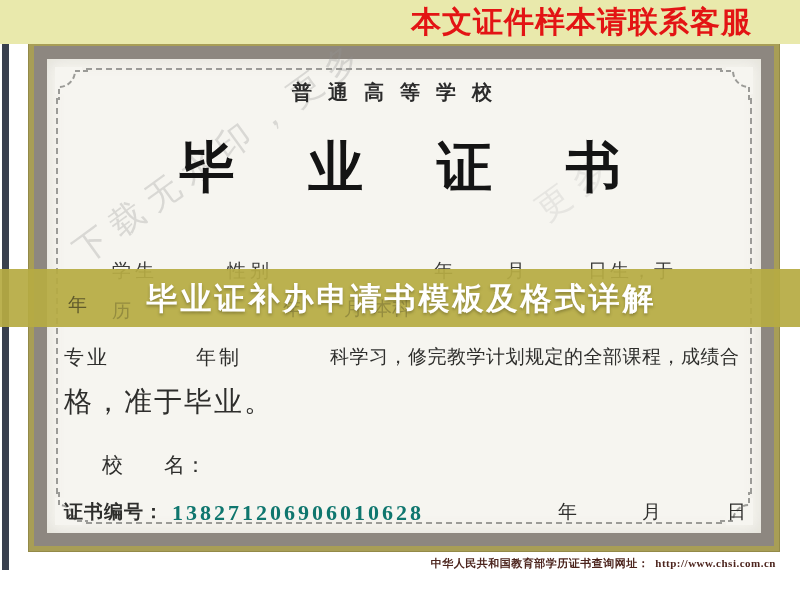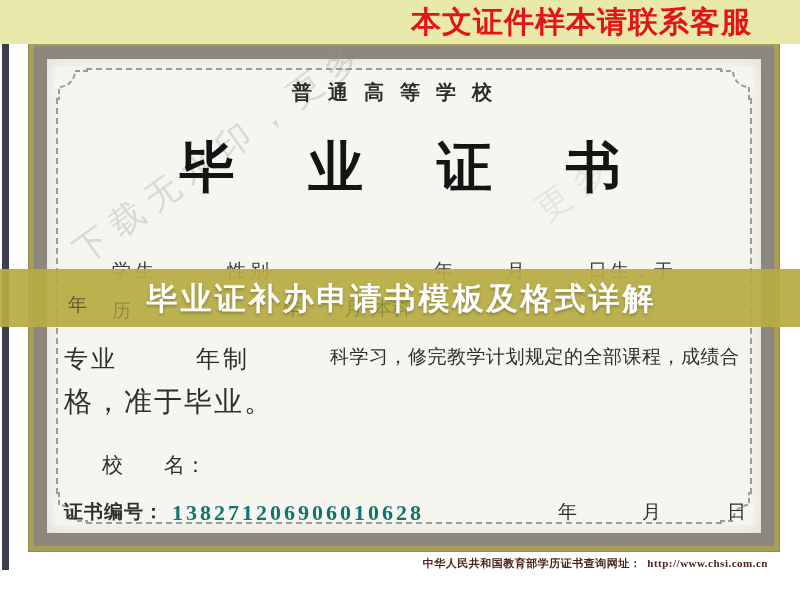--- a/index.html
+++ b/index.html
@@ -95,21 +95,21 @@
     left:0;top:140px;width:800px;text-align:center;
     font-size:55px;font-weight:bold;letter-spacing:30px;text-indent:30px;
     color:#141414;
   }
   .r1{top:261px;font-size:19px;color:#3a3a38;}
   .r1-student{left:112px;letter-spacing:4px;}
   .r1-gender{left:227px;letter-spacing:4px;}
   .r1-year{left:434px;}
   .r1-month{left:506px;}
   .r1-born{left:588px;letter-spacing:3px;}
-  .r3{top:347px;font-size:24px;color:#2e2e2c;}
+  .r3{top:347px;font-size:20px;color:#2e2e2c;}
   .r3-major{left:64px;letter-spacing:3px;}
   .r3-duration{left:196px;letter-spacing:3px;}
   .r3-study{left:330px;font-size:19px;letter-spacing:0.5px;}
   .r4{left:64px;top:388px;font-size:28px;letter-spacing:2px;color:#2e2e2c;}
   .r5{top:455px;font-size:21px;color:#2e2e2c;}
   .r5-school{left:102px;}
   .r5-name{left:164px;}
   .r5-president{left:487px;letter-spacing:2px;}
   .r6{top:502px;font-size:19px;color:#2e2e2c;}
   .r6-serial-label{left:64px;font-weight:bold;letter-spacing:1px;}
@@ -138,21 +138,21 @@
     font-family:"Liberation Sans","DejaVu Sans",sans-serif;
     font-weight:bold;font-size:31px;line-height:1;
     letter-spacing:3px;text-indent:3px;
     color:#ffffff;
     text-shadow:0 2px 3px rgba(80,75,30,0.45);
     white-space:nowrap;
   }
 
   
   .footer-line{
-    position:absolute;right:32px;top:556px;z-index:15;
+    position:absolute;right:24px;top:556px;z-index:15;
     font-size:11px;font-weight:bold;color:#4c241d;
     letter-spacing:0.5px;white-space:nowrap;
   }
   .footer-line .url{margin-left:6px;}
 </style>
 </head>
 <body>
 
 <div class="screen">
 

